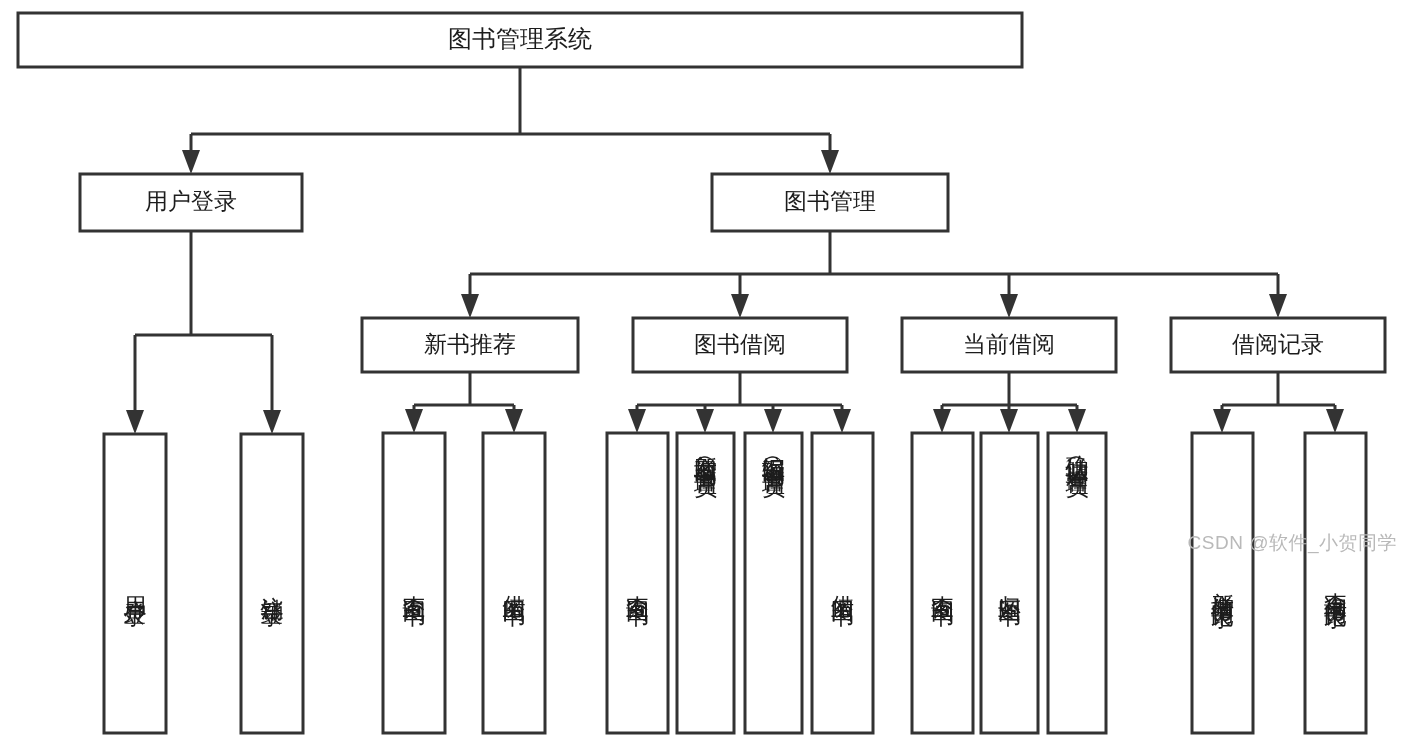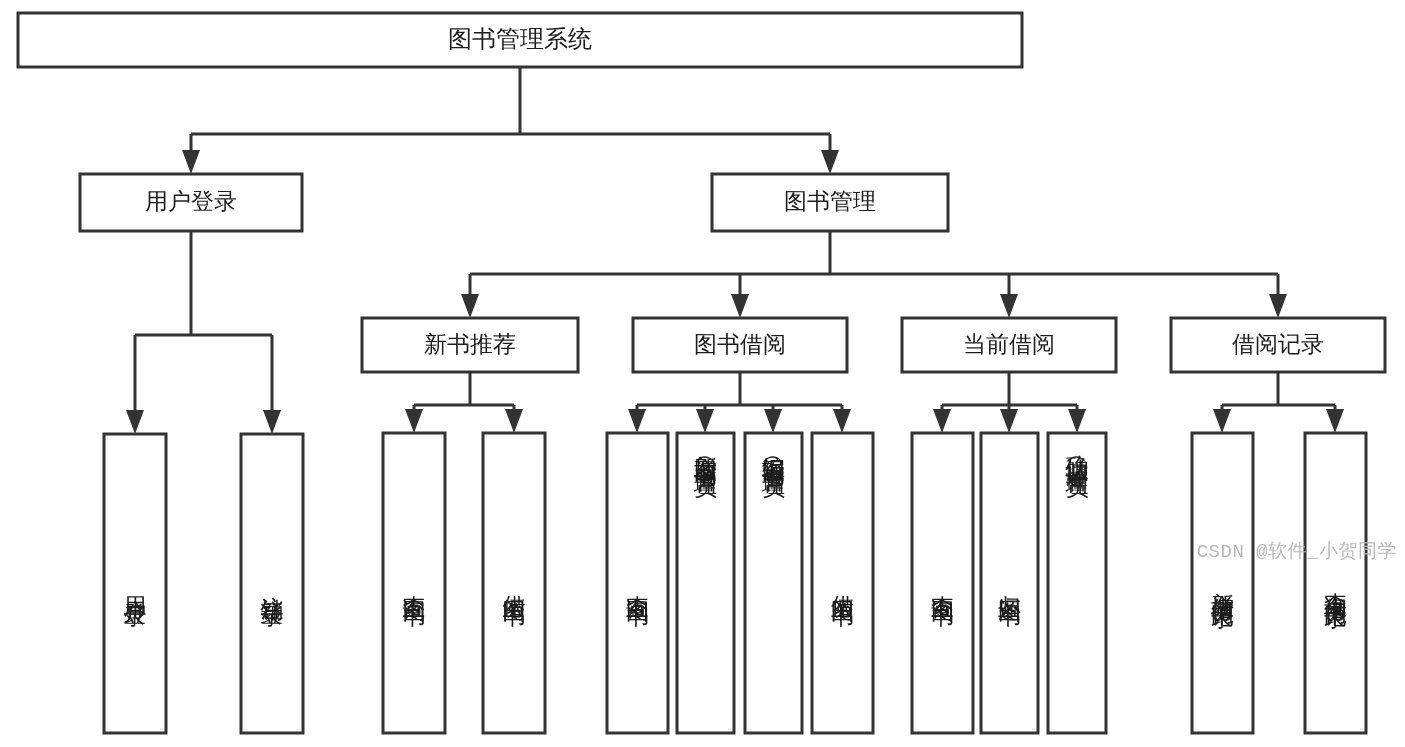--- a/index.html
+++ b/index.html
@@ -71,22 +71,22 @@
     font-size: 23px;
     line-height: 1.18;
     letter-spacing: 3px;
     color: #1c1c1c;
     white-space: nowrap;
     text-align: center;
   }
   .watermark {
     position: absolute;
     right: 8px;
-    bottom: 4px;
-    font-family: Liberation Mono, monospace;
+    bottom: 12px;
+    font-family: Liberation Sans, sans-serif;
     font-size: 19px;
     color: #b9b9b9;
     letter-spacing: 0.5px;
     white-space: nowrap;
   }
 </style>
 </head>
 <body>
 
 <div id="diagram-root">

